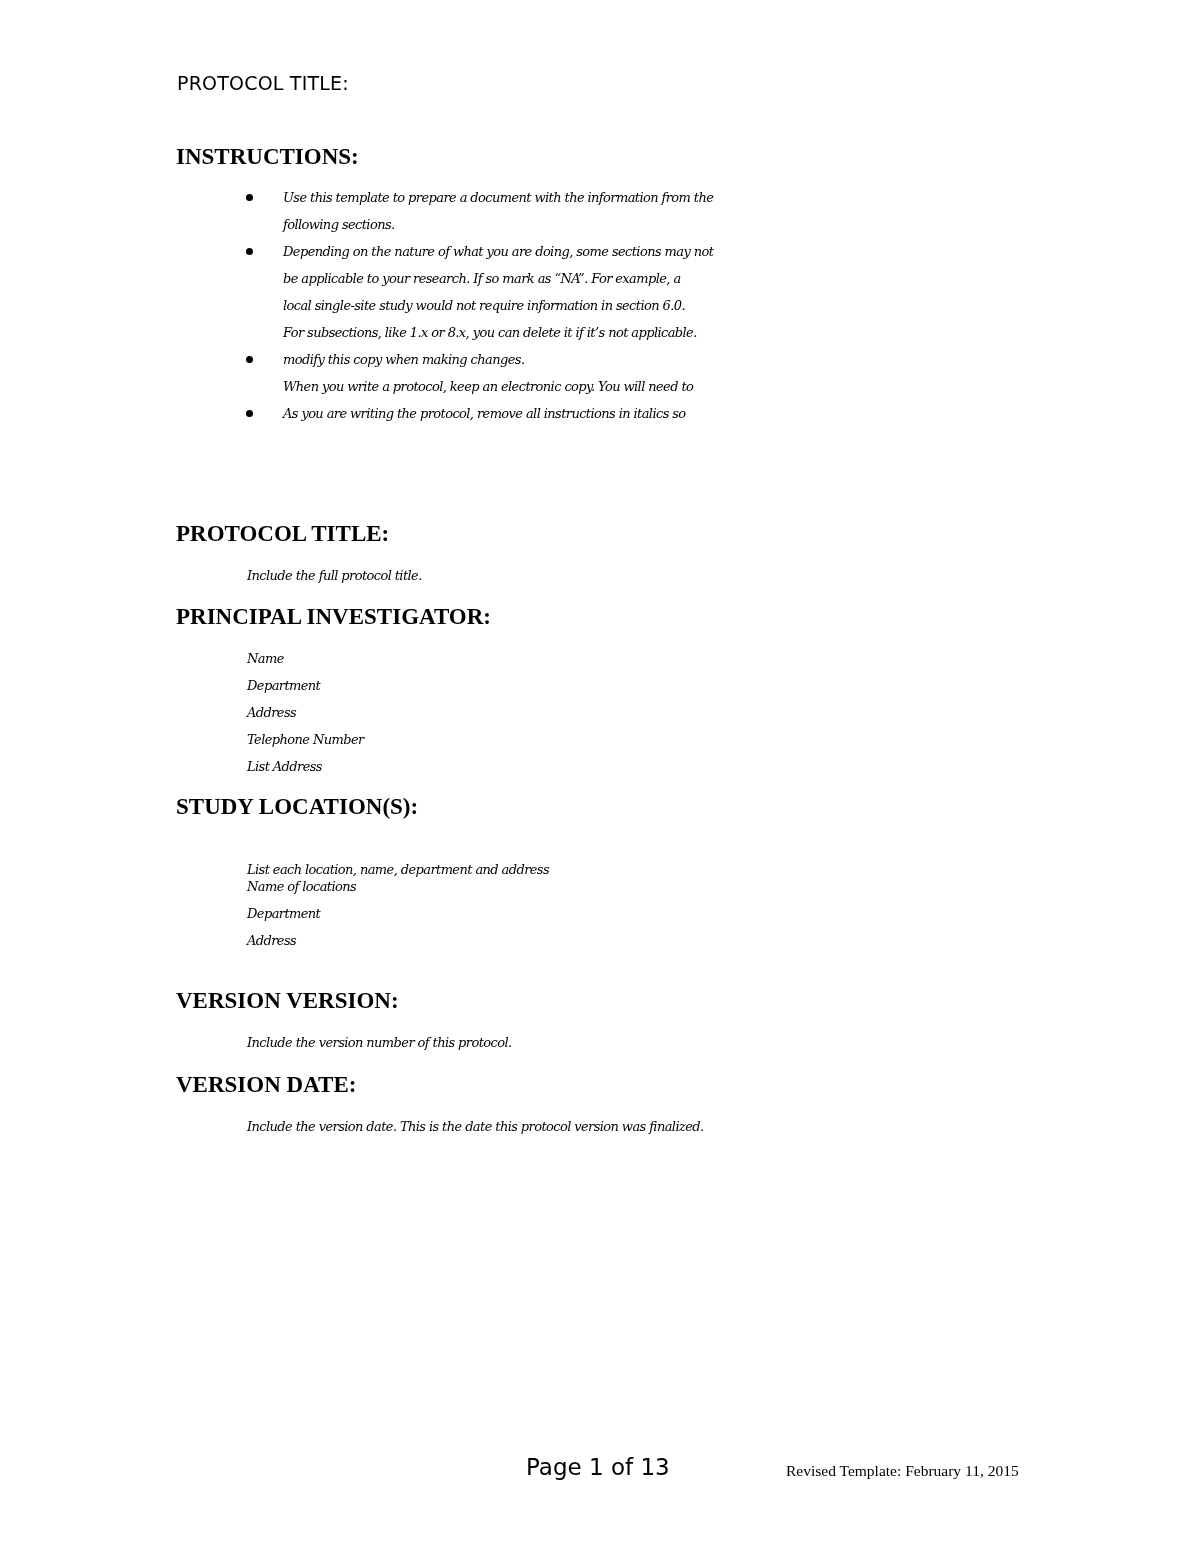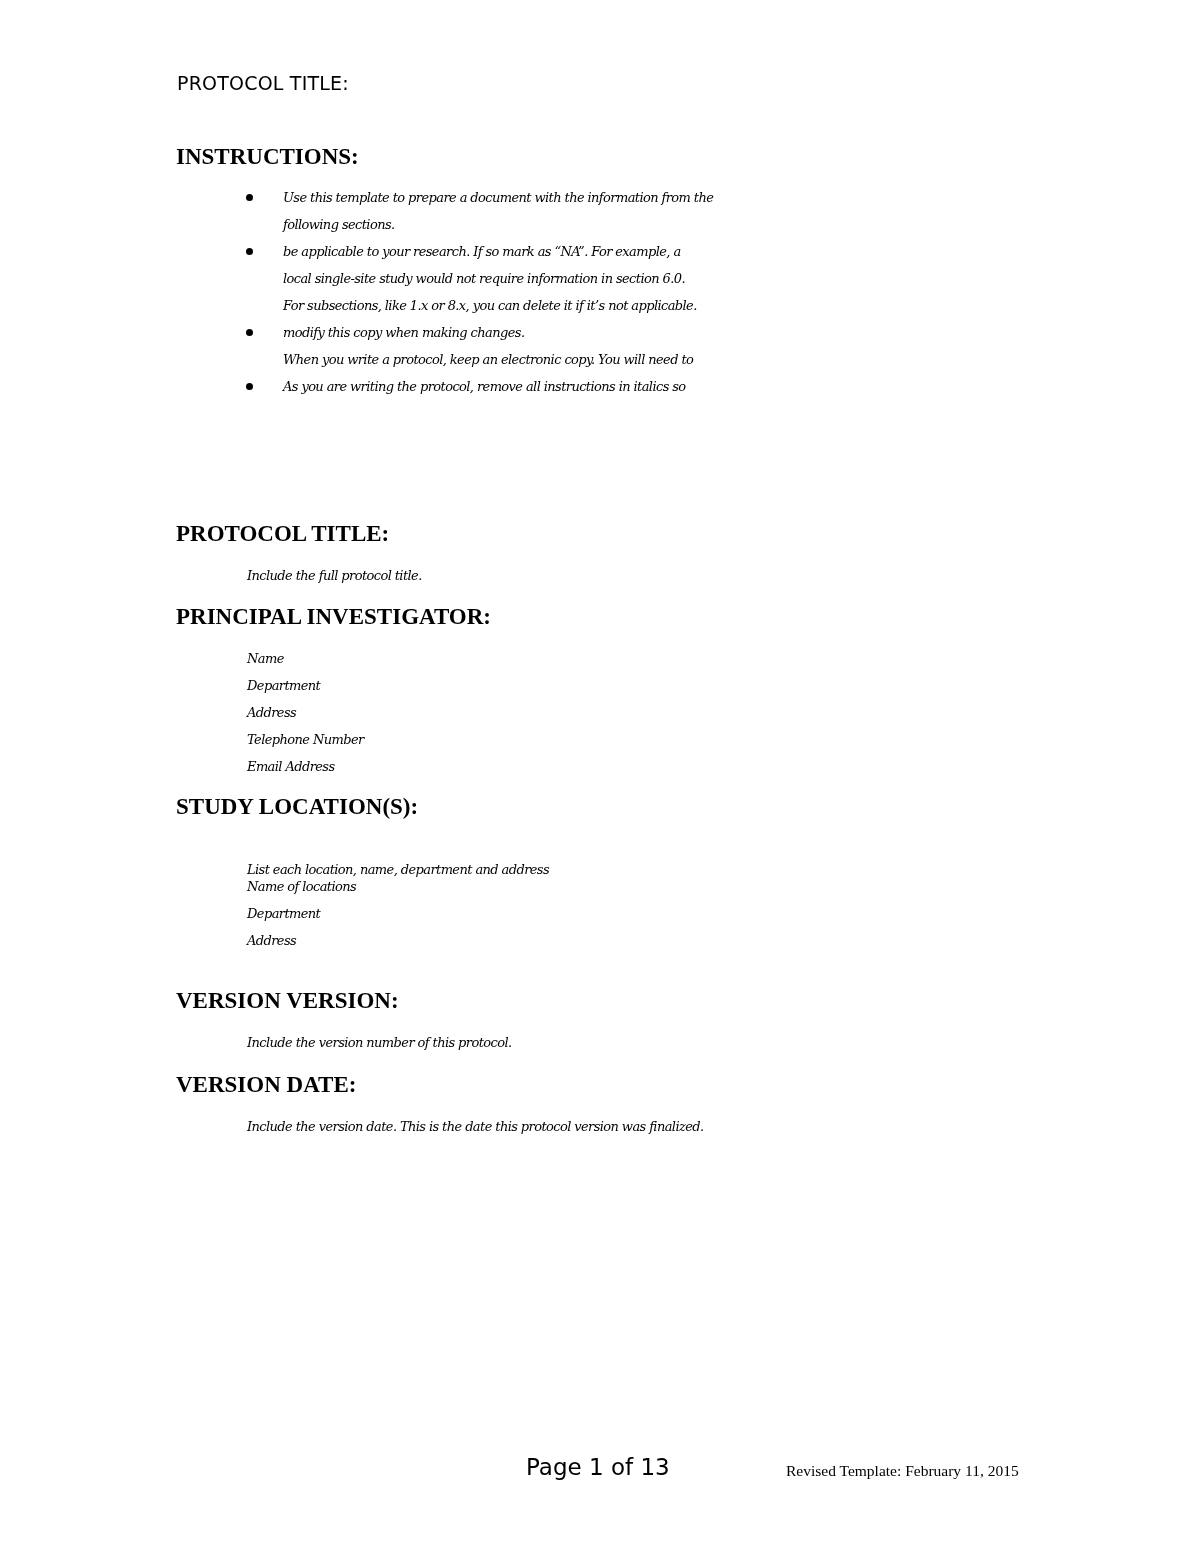--- a/index.html
+++ b/index.html
@@ -26,20 +26,21 @@
   <div class="h-bold" style="top:144px;">INSTRUCTIONS:</div>
 
   <ul class="bullets ital">
     <li>
       <span class="dot"></span>
       <div>Use this template to prepare a document with the information from the</div>
       <div>following sections.</div>
     </li>
     <li>
       <span class="dot"></span>
+      <div>Depending on the nature of what you are doing, some sections may not</div>
       <div>be applicable to your research. If so mark as “NA”. For example, a</div>
       <div>local single-site study would not require information in section 6.0.</div>
       <div>For subsections, like 1.x or 8.x, you can delete it if it’s not applicable.</div>
     </li>
     <li>
       <span class="dot"></span>
       <div>modify this copy when making changes.</div>
       <div>When you write a protocol, keep an electronic copy. You will need to</div>
     </li>
     <li>
@@ -52,21 +53,21 @@
   <div class="block ital" style="top:562px;">
     <div>Include the full protocol title.</div>
   </div>
 
   <div class="h-bold" style="top:604px;">PRINCIPAL INVESTIGATOR:</div>
   <div class="block ital" style="top:645px;">
     <div>Name</div>
     <div>Department</div>
     <div>Address</div>
     <div>Telephone Number</div>
-    <div>Email Address</div>
+    <div>List Address</div>
   </div>
 
   <div class="h-bold" style="top:794px;">STUDY LOCATION(S):</div>
   <div class="block ital" style="top:835px;margin-top:21px;">
     <div>List each location, name, department and address</div>
   </div>
   <div class="block ital" style="top:873px;">
     <div>Name of locations</div>
     <div>Department</div>
     <div>Address</div>

